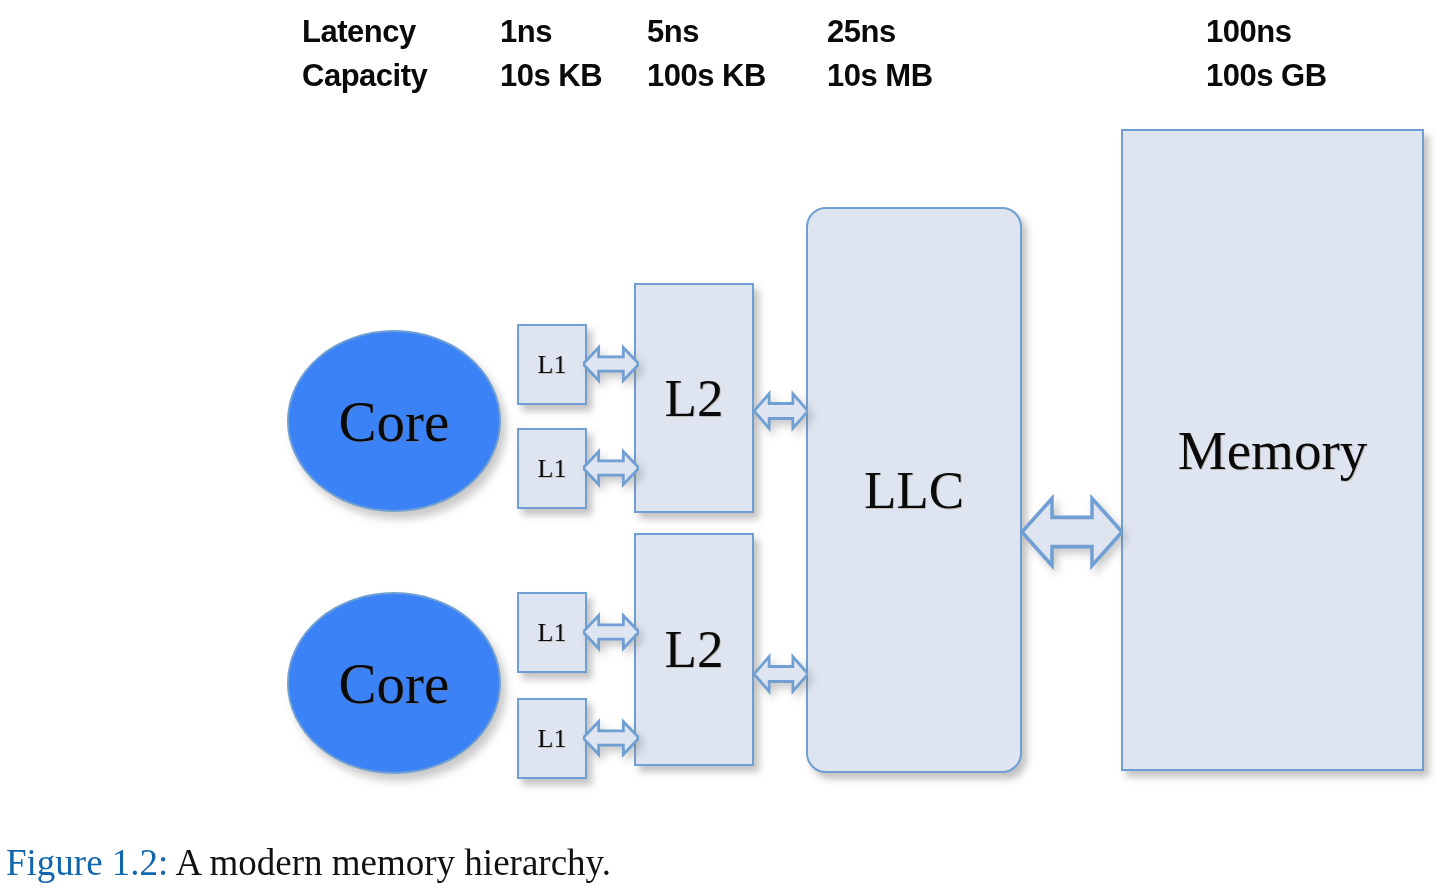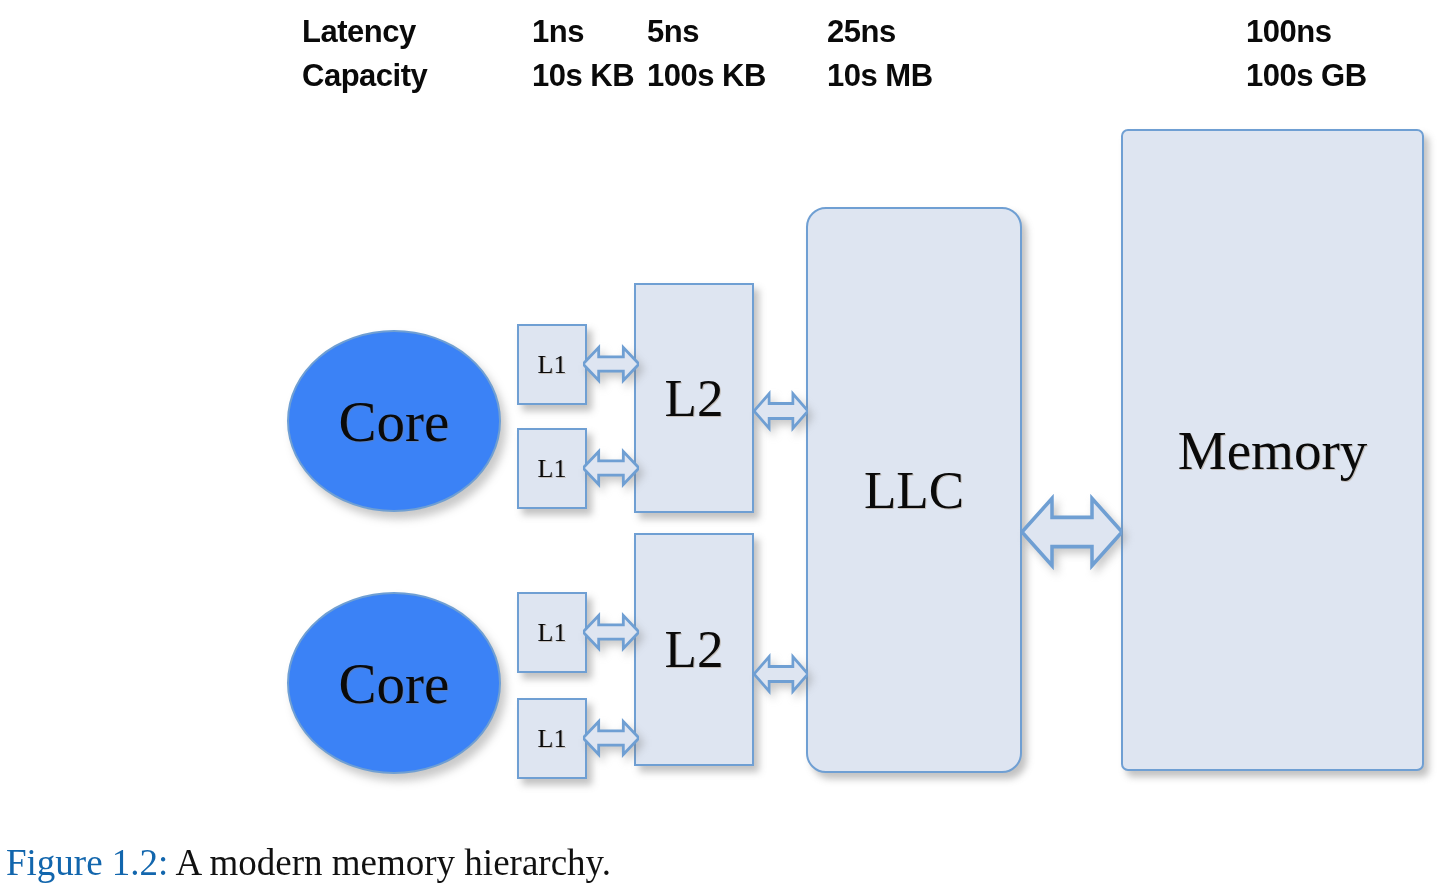--- a/index.html
+++ b/index.html
@@ -30,24 +30,24 @@
     font-size: 31px;
     color: #0a0a0a;
     letter-spacing: -0.5px;
     white-space: nowrap;
     line-height: 1;
   }
   .row-latency  { top: 16px; }
   .row-capacity { top: 60px; }
 
   .col-label { left: 302px; }
-  .col-l1    { left: 532px; text-align: center; }
+  .col-l1    { left: 500px; text-align: center; }
   .col-l2    { left: 647px; }
   .col-llc   { left: 827px; }
-  .col-mem   { left: 1206px; margin-left: 40px; }
+  .col-mem   { left: 1206px; }
 
   
   .box {
     position: absolute;
     background: #dee5f1;
     border: 2px solid #6f9fd3;
     box-shadow: 5px 6px 7px rgba(110,110,110,0.42);
     box-sizing: border-box;
     display: flex;
     align-items: center;
@@ -91,21 +91,21 @@
   .l1-d { left: 517px; top: 698px; }
 
   .l2 { width: 120px; }
   .l2 .box-label { font-size: 53px; }
   .l2-a { left: 634px; top: 283px; height: 230px; }
   .l2-b { left: 634px; top: 533px; height: 233px; }
 
   .llc { left: 806px; top: 207px; width: 216px; height: 566px; border-radius: 20px; }
   .llc .box-label { font-size: 53px; }
 
-  .memory { left: 1121px; top: 129px; width: 303px; height: 642px; border-radius: 7px; }
+  .memory { left: 1121px; top: 129px; width: 303px; height: 642px; }
   .memory .box-label { font-size: 55px; }
 
   
   .arrow {
     position: absolute;
     filter: drop-shadow(4px 5px 4px rgba(120,120,120,0.40));
   }
   .arrow svg { display: block; width: 100%; height: 100%; }
 
   .arr-small { width: 56px; height: 44px; }

